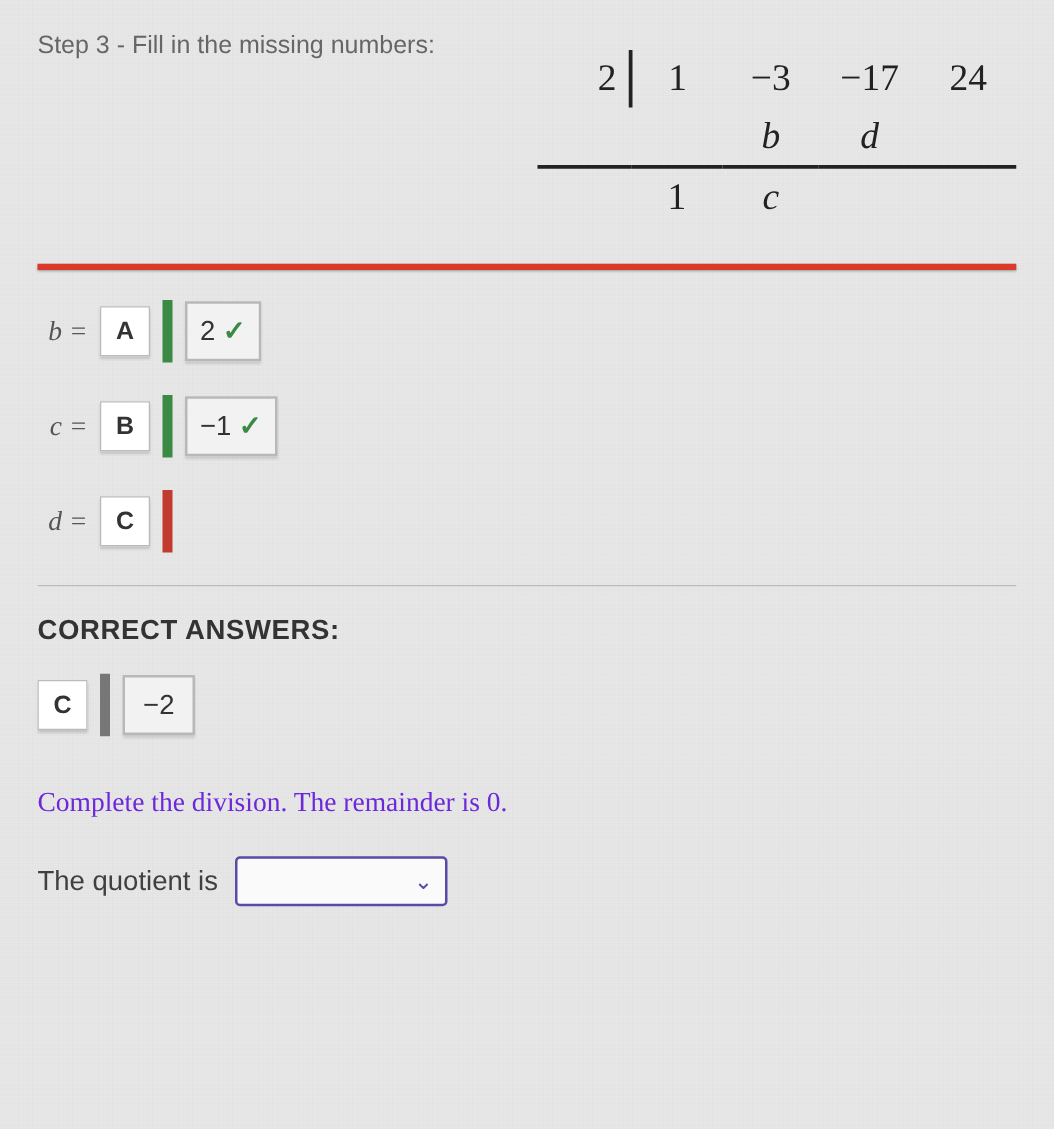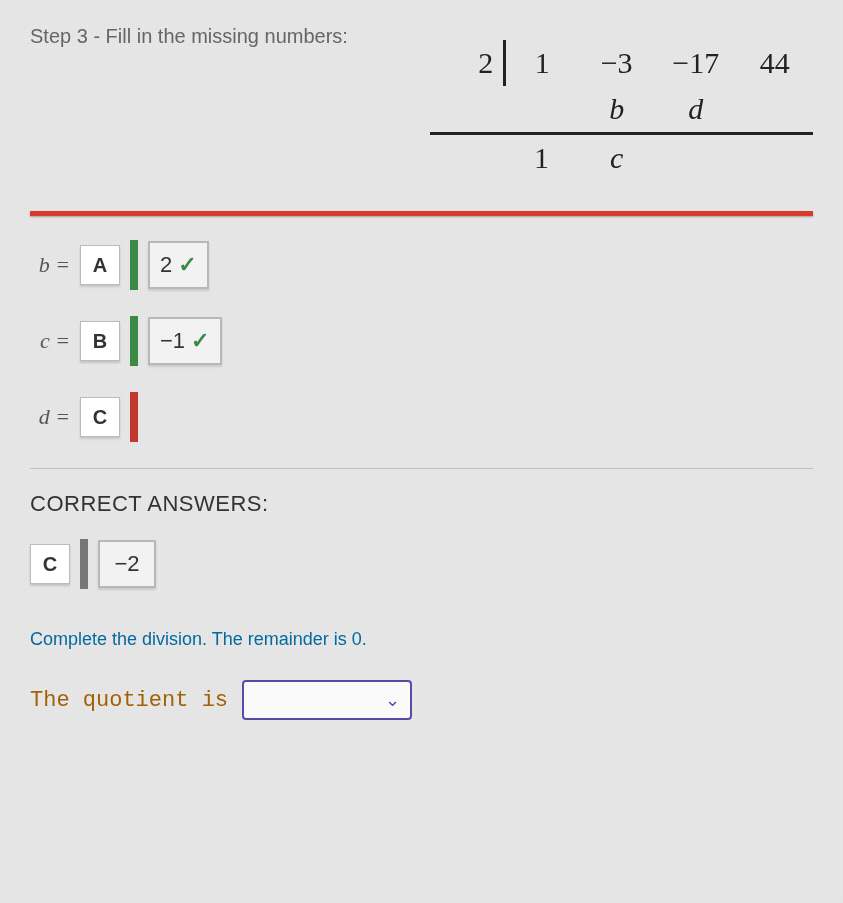--- a/index.html
+++ b/index.html
@@ -115,50 +115,49 @@
     .cross-red { color: #c23a2f; font-weight: bold; font-size: 24px; }
 
     .thin-divider {
       height: 1px;
       background: #bbb;
       margin: 18px 0 22px 0;
     }
 
     .section-title {
       font-family: Arial, sans-serif;
-      font-weight: normal;
+      font-weight: bold;
       font-size: 22px;
       color: #333;
       letter-spacing: 0.5px;
       margin-bottom: 22px;
     }
 
     .correct-answer-row {
       display: flex;
       align-items: center;
       gap: 10px;
       margin-bottom: 40px;
     }
 
     .bottom-text {
-      font-size: 18px;
-      color: #0369a1;
+      font-size: 22px;
+      color: #6d28d9;
       margin-bottom: 30px;
-      font-family: Liberation Sans, sans-serif;
+      font-family: Liberation Serif, serif;
     }
 
     .quotient-row {
       display: flex;
       align-items: center;
       gap: 14px;
     }
     .quotient-label {
       font-size: 22px;
-      color: #a16207;
-      font-family: Liberation Mono, monospace;
+      color: #404040;
     }
     .quotient-select {
       display: flex;
       align-items: center;
       justify-content: flex-end;
       width: 170px;
       height: 40px;
       border: 2px solid #5a4aa8;
       border-radius: 4px;
       background: #fafafa;
@@ -177,21 +176,21 @@
   <div class="step-title">Step 3 - Fill in the missing numbers:</div>
 
   <div class="tableau">
     <table>
       <tbody>
           <tr>
         <td class="divisor">2</td>
         <td class="cell">1</td>
         <td class="cell">−3</td>
         <td class="cell">−17</td>
-        <td class="cell">44</td>
+        <td class="cell">24</td>
       </tr>
       <tr class="bottom-border">
         <td class="l-bottom"></td>
         <td class="cell"></td>
         <td class="cell italic">b</td>
         <td class="cell italic">d</td>
         <td class="cell"></td>
       </tr>
       <tr>
         <td></td>

